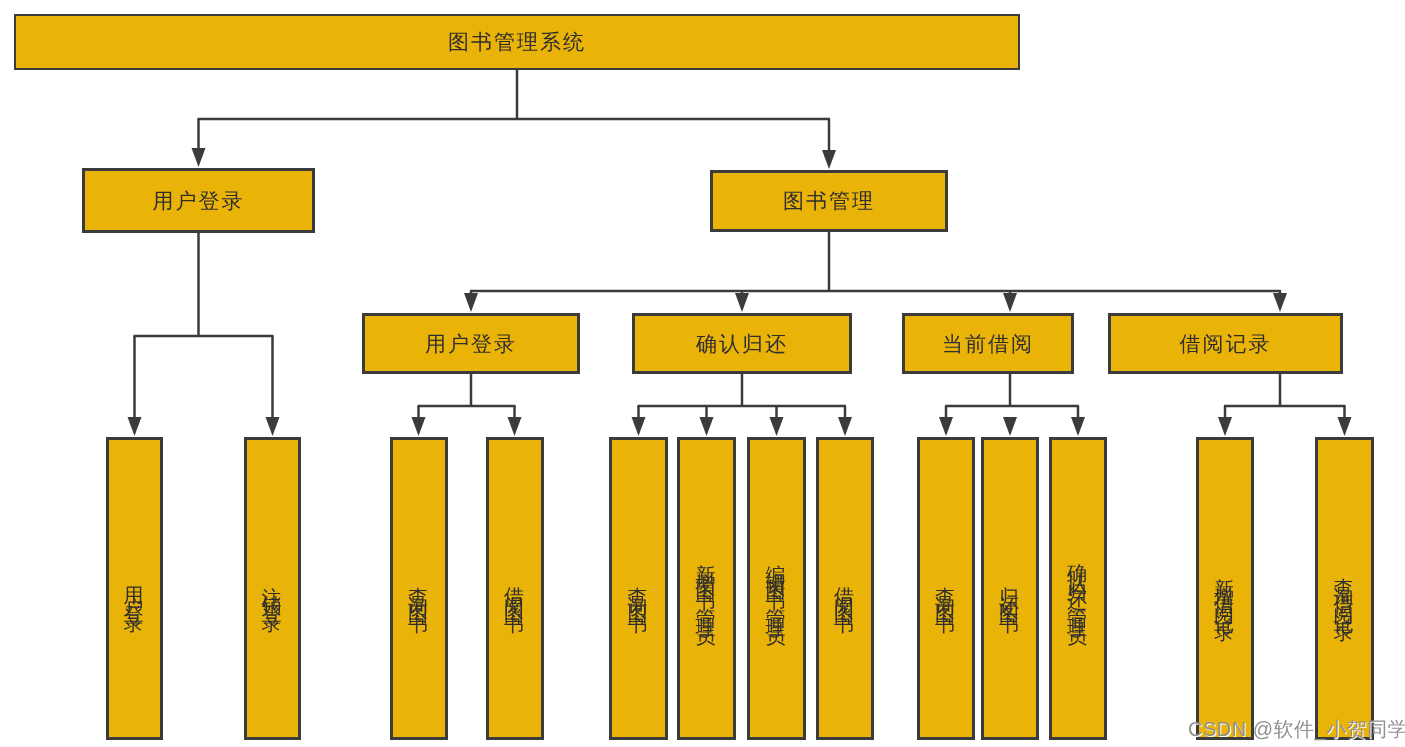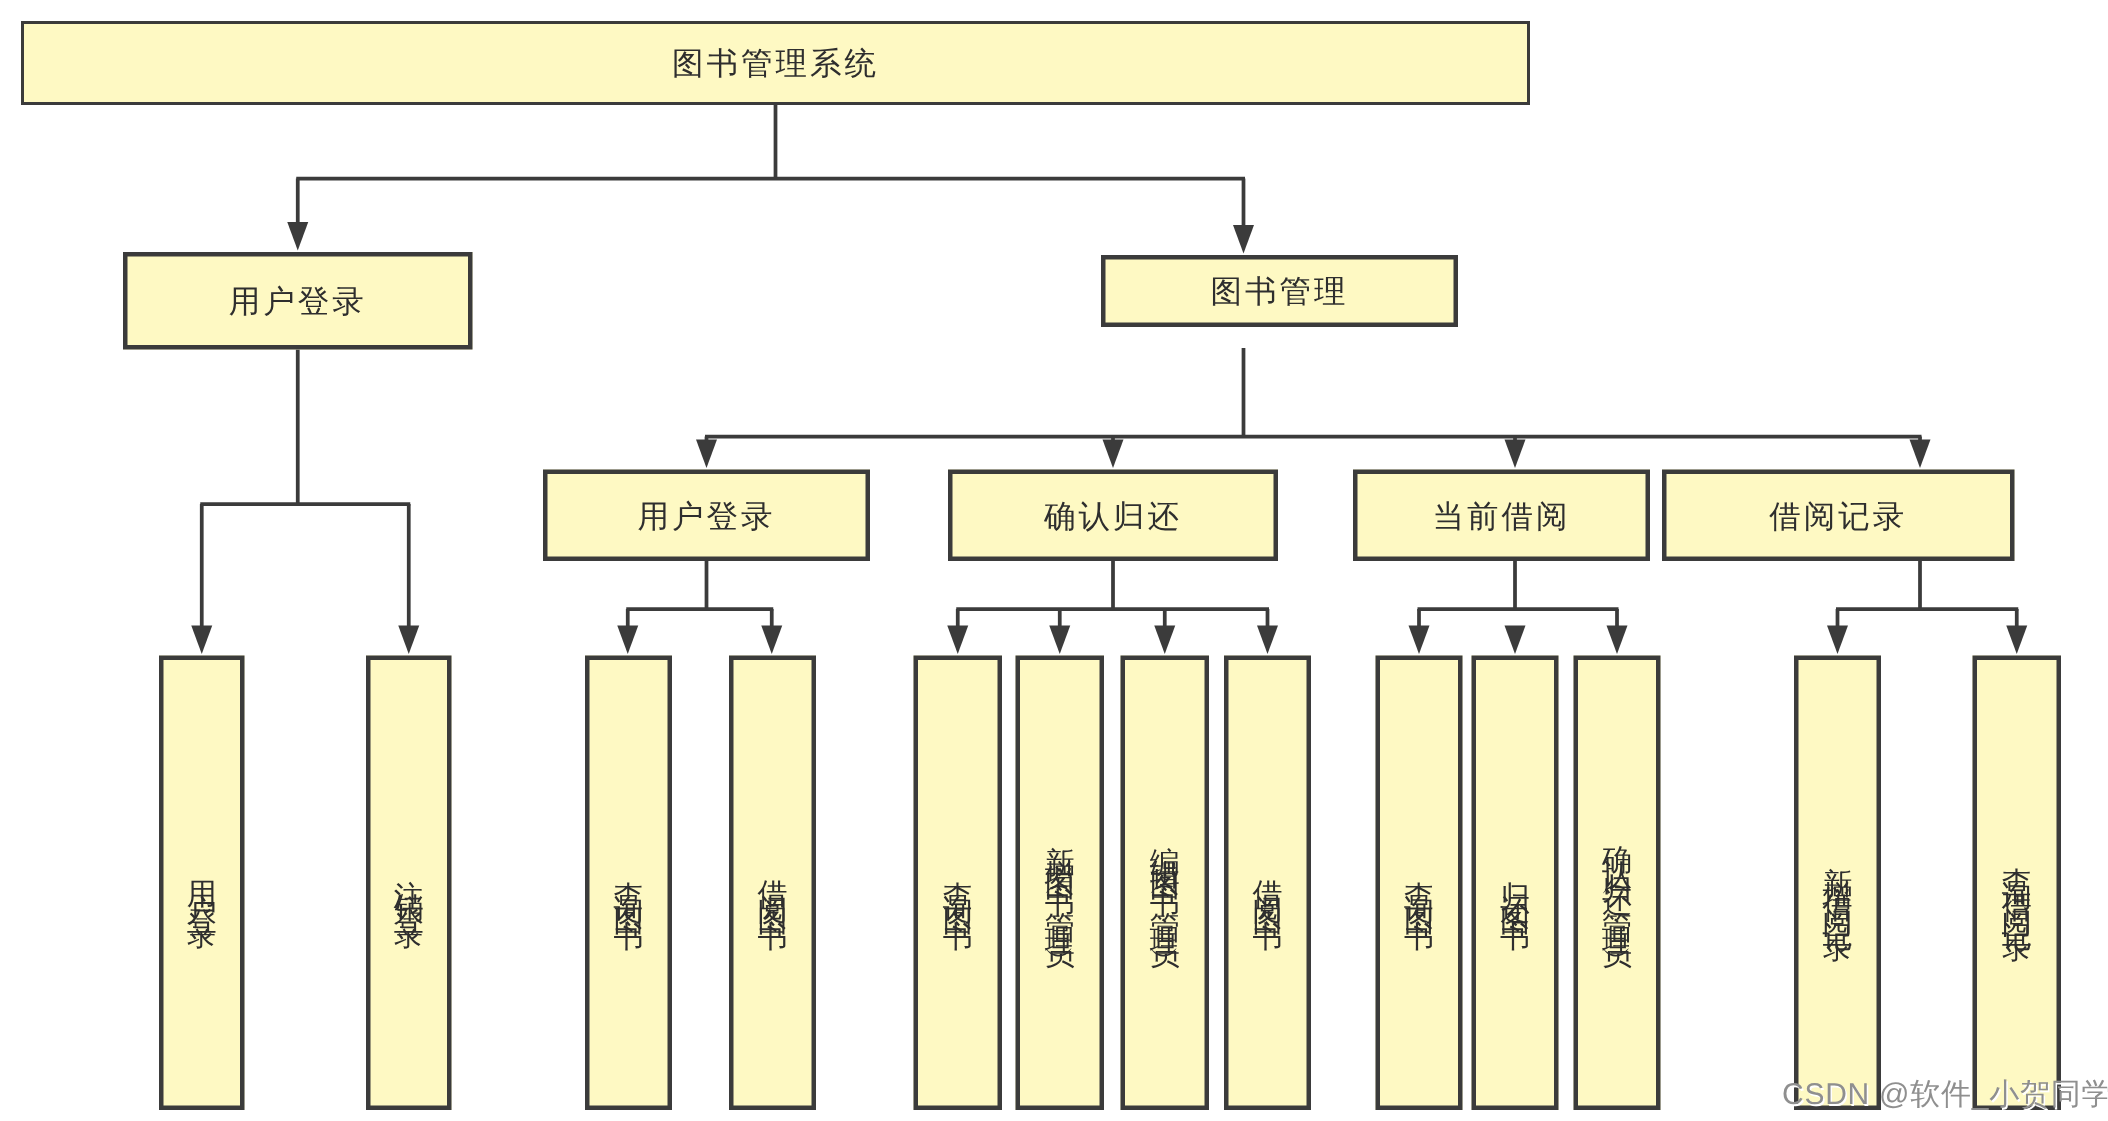--- a/index.html
+++ b/index.html
@@ -19,21 +19,21 @@
     position: absolute;
     left: 0;
     top: 0;
     width: 1405px;
     height: 747px;
   }
   .box {
     position: absolute;
     box-sizing: border-box;
     border: 3px solid #3b3b3b;
-    background: #fef9c3;
+    background: #eab308;
     color: #2e2e2e;
     display: flex;
     align-items: center;
     justify-content: center;
     font-size: 21px;
     letter-spacing: 2px;
     white-space: nowrap;
   }
   .leaf {
     writing-mode: vertical-rl;
@@ -120,25 +120,25 @@
       <polygon points="1003,417 1017,417 1010,436"></polygon>
       <polygon points="1071,417 1085,417 1078,436"></polygon>
       <polygon points="1218,417 1232,417 1225,436"></polygon>
       <polygon points="1337.5,417 1351.5,417 1344.5,436"></polygon>
     </g>
   </svg>
 
   <div class="box" style="left:14px; top:14px; width:1006px; height:56px; border-width:2.5px;">图书管理系统</div>
 
   <div class="box" style="left:82px; top:168px; width:233px; height:65px;">用户登录</div>
-  <div class="box" style="left:710px; top:170px; width:238px; height:48px;margin-left:24px;">图书管理</div>
+  <div class="box" style="left:710px; top:170px; width:238px; height:62px;">图书管理</div>
 
   <div class="box" style="left:362px; top:313px; width:218px; height:61px;">用户登录</div>
   <div class="box" style="left:632px; top:313px; width:220px; height:61px;">确认归还</div>
-  <div class="box" style="left:902px; top:313px; width:198px; height:61px;">当前借阅</div>
+  <div class="box" style="left:902px; top:313px; width:172px; height:61px;">当前借阅</div>
   <div class="box" style="left:1108px; top:313px; width:235px; height:61px;">借阅记录</div>
 
   <div class="box leaf" style="left:106px; top:437px; width:57px; height:303px;">用户登录</div>
   <div class="box leaf" style="left:244px; top:437px; width:57px; height:303px;">注销登录</div>
 
   <div class="box leaf" style="left:390px; top:437px; width:58px; height:303px;">查询图书</div>
   <div class="box leaf" style="left:486px; top:437px; width:58px; height:303px;">借阅图书</div>
 
   <div class="box leaf" style="left:609px; top:437px; width:59px; height:303px;">查询图书</div>
   <div class="box leaf" style="left:677px; top:437px; width:59px; height:303px;">新增图书（管理员）</div>

